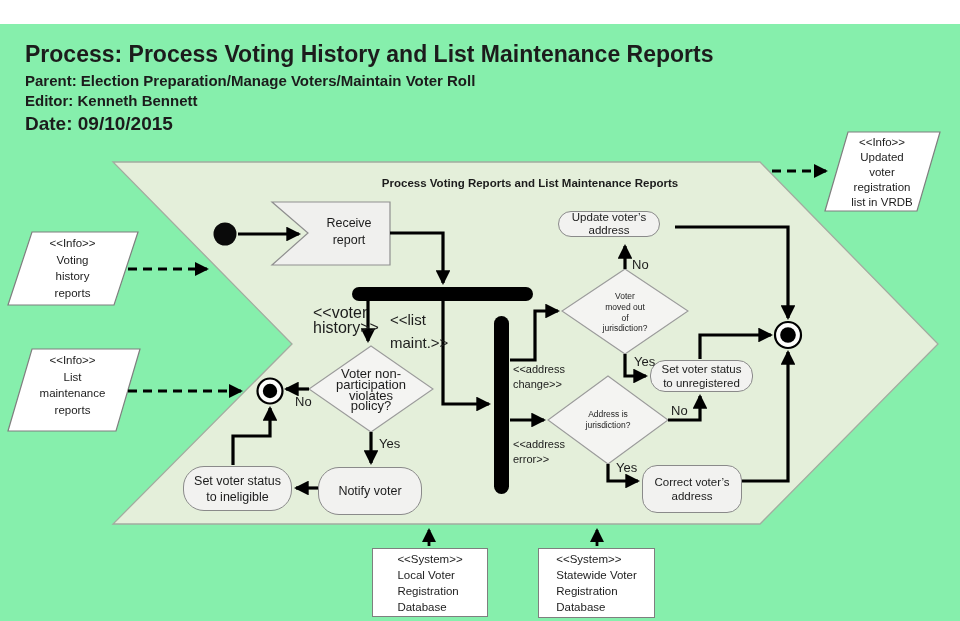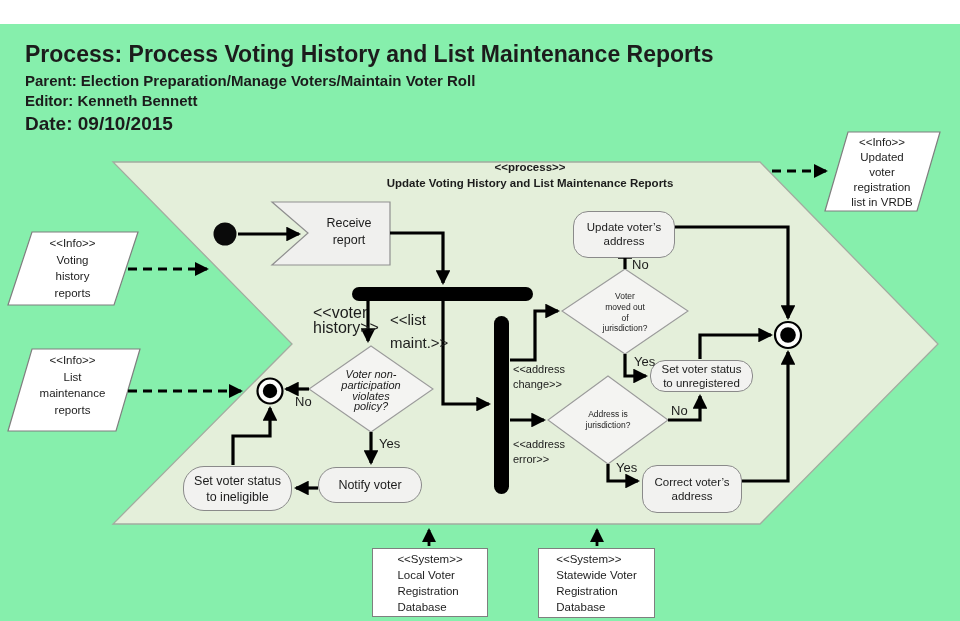--- a/index.html
+++ b/index.html
@@ -90,37 +90,36 @@
     <g>
       <circle cx="270" cy="367" r="12.5" fill="#fdfdfb" stroke="#000" stroke-width="2.2"></circle>
       <circle cx="270" cy="367" r="7.2" fill="#000"></circle>
     </g>
     <g>
       <circle cx="788" cy="311" r="13" fill="#fdfdfb" stroke="#000" stroke-width="2.2"></circle>
       <circle cx="788" cy="311" r="7.8" fill="#000"></circle>
     </g>
   </svg>
 
-  <div class="t b c" style="left:430px;top:136px;width:200px;font-size:11.5px;">&lt;&lt;process&gt;&gt;</div>
-  <div class="t b c" style="left:330px;top:152px;width:400px;font-size:11.5px;">Update Voting History and List Maintenance Reports</div>
+  <div class="t b c" style="left:330px;top:152px;width:400px;font-size:11.5px;">Process Voting Reports and List Maintenance Reports</div>
 
   <div class="t c" style="left:308px;top:191px;width:82px;font-size:12.5px;line-height:17px;">Receive
 report</div>
 
-  <div class="box" style="left:573px;top:187px;width:102px;height:47px;border-radius:15px;font-size:11.5px;line-height:13.5px;">Update voter’s
+  <div class="box" style="left:558px;top:187px;width:102px;height:26px;border-radius:15px;font-size:11.5px;line-height:13.5px;">Update voter’s
 address</div>
   <div class="box" style="left:650px;top:336px;width:103px;height:32px;border-radius:15px;font-size:11.5px;line-height:14px;">Set voter status
 to unregistered</div>
   <div class="box" style="left:642px;top:441px;width:100px;height:48px;border-radius:15px;font-size:11.5px;line-height:14px;">Correct voter’s
 address</div>
-  <div class="box" style="left:318px;top:443px;width:104px;height:36px;border-radius:21px;font-size:12.5px;">Notify voter</div>
+  <div class="box" style="left:318px;top:443px;width:104px;height:48px;border-radius:21px;font-size:12.5px;">Notify voter</div>
   <div class="box" style="left:183px;top:442px;width:109px;height:45px;border-radius:21px;font-size:12.5px;line-height:16px;">Set voter status
 to ineligible</div>
 
-  <div class="t c" style="left:321px;top:345px;width:100px;font-size:11px;line-height:10.8px;font-style:italic;">Voter non-
+  <div class="t c" style="left:321px;top:345px;width:100px;font-size:13px;line-height:10.8px;">Voter non-
 participation
 violates
 policy?</div>
   <div class="t c" style="left:575px;top:267px;width:100px;font-size:8.5px;line-height:10.8px;">Voter
 moved out
 of
 jurisdiction?</div>
   <div class="t c" style="left:558px;top:385px;width:100px;font-size:8.5px;line-height:10.8px;">Address is
 jurisdiction?</div>
 

